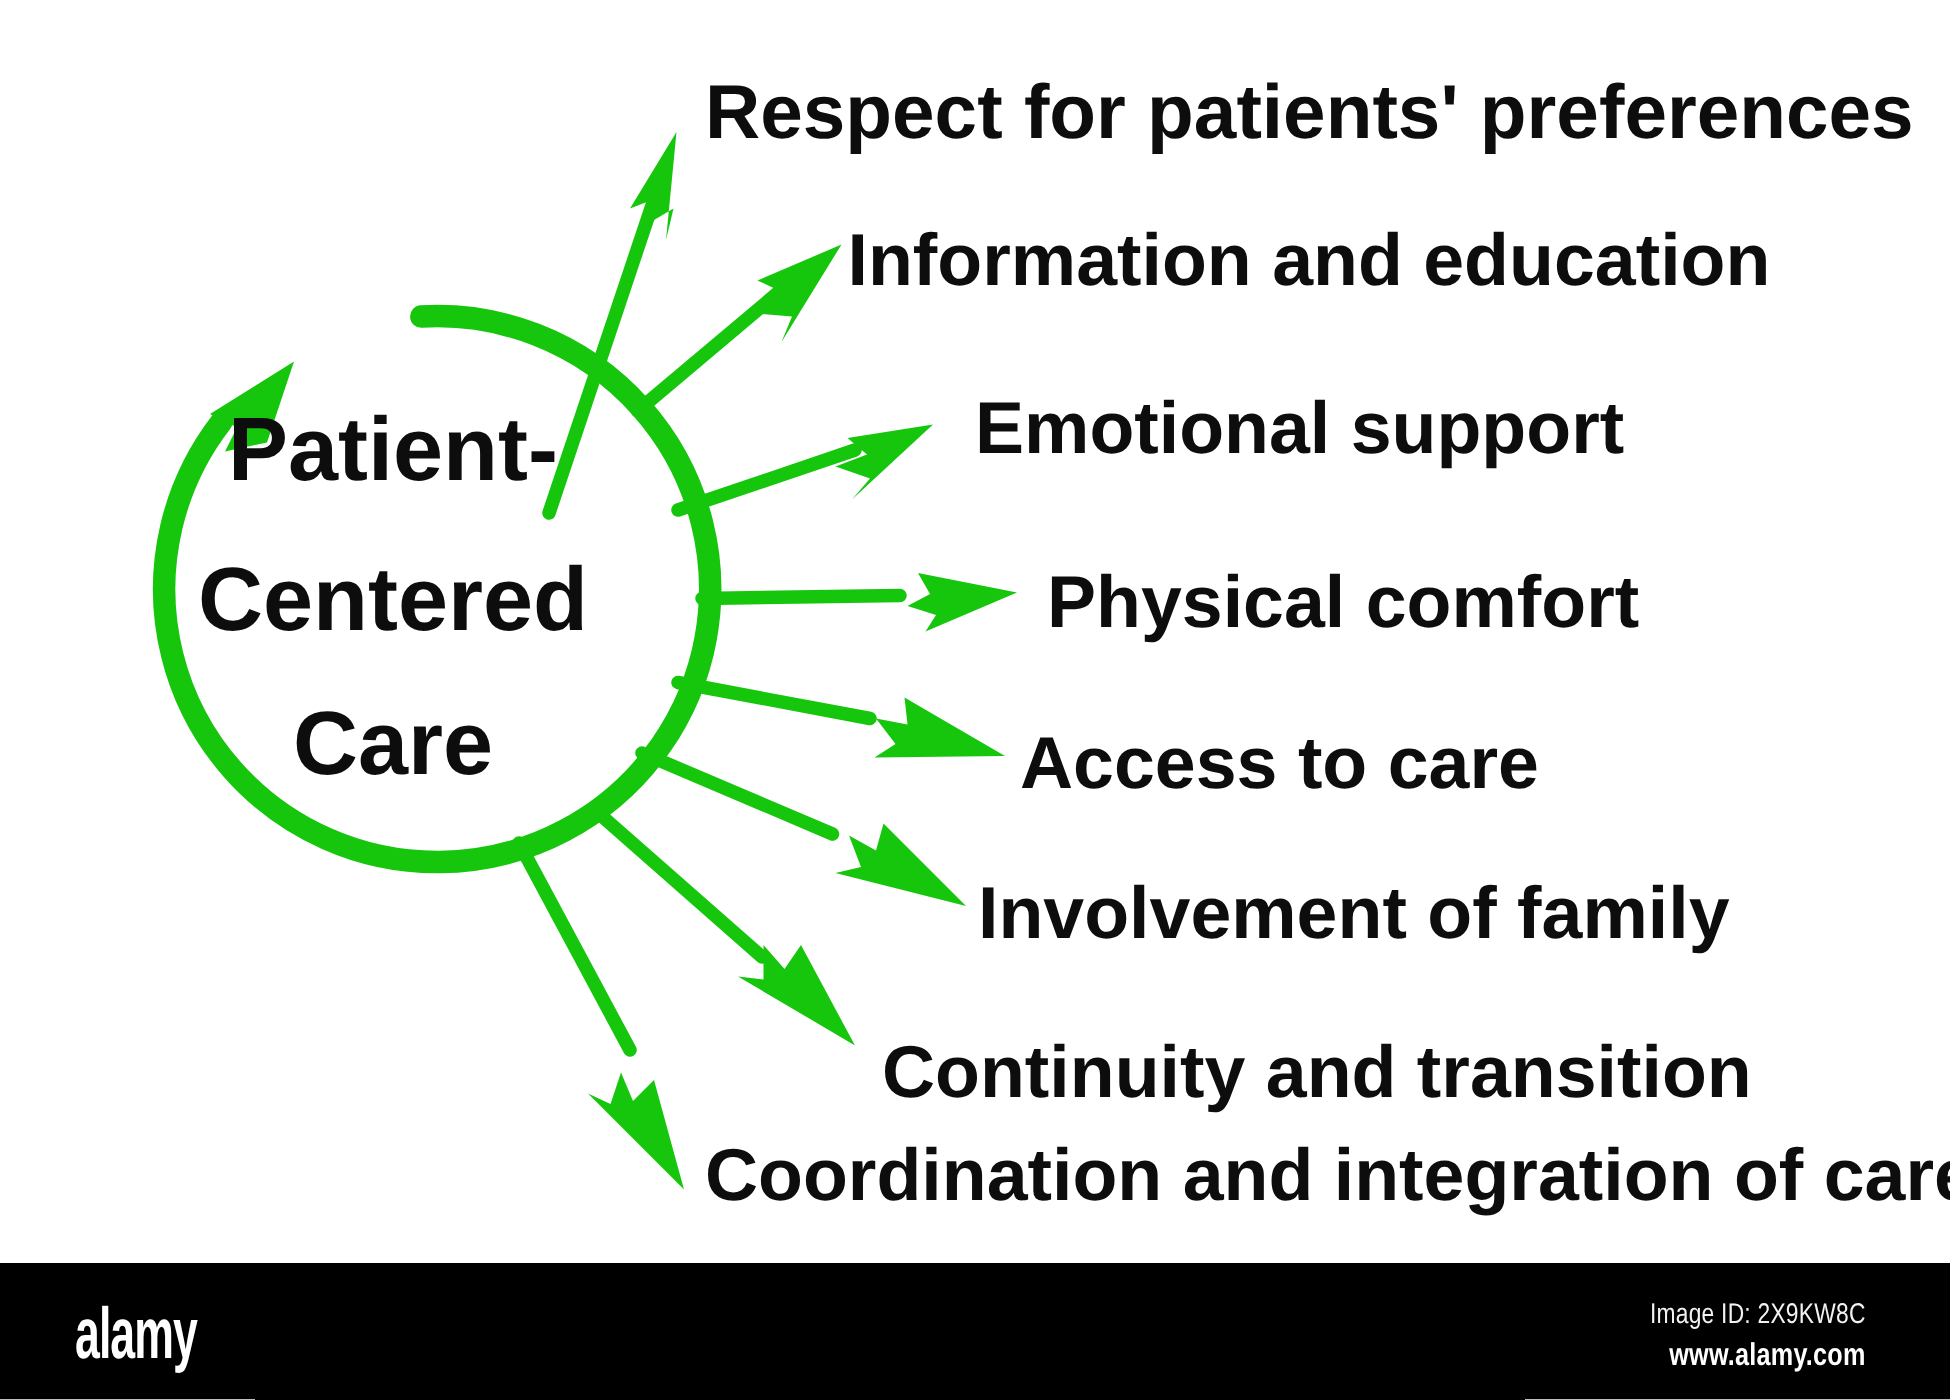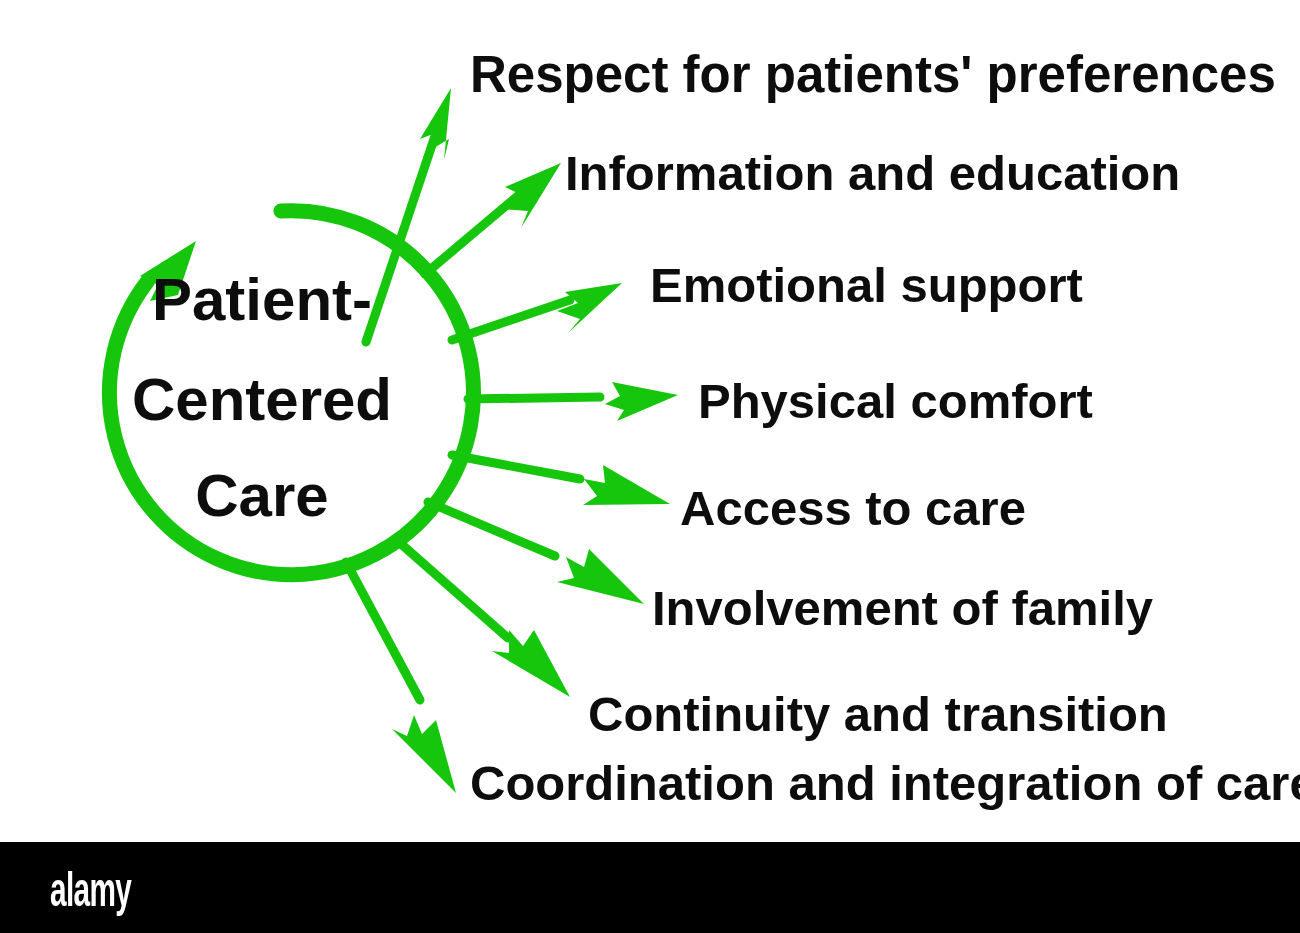--- a/index.html
+++ b/index.html
@@ -164,15 +164,19 @@
     <text class="node-label" x="652" y="625" font-size="49">Involvement of family</text>
 
     <text class="node-label" x="588" y="731" font-size="49">Continuity and transition</text>
 
     <text class="node-label" x="470" y="800" font-size="49">Coordination and integration of care</text>
 
   </svg>
 
   <div id="footer-bar">
     <div id="alamy-logo">alamy</div>
+    <div id="footer-right">
+      <div id="image-id">Image ID: 2X9KW8C</div>
+      <div id="alamy-url">www.alamy.com</div>
+    </div>
   </div>
 
 </div>
 
 </body></html>

